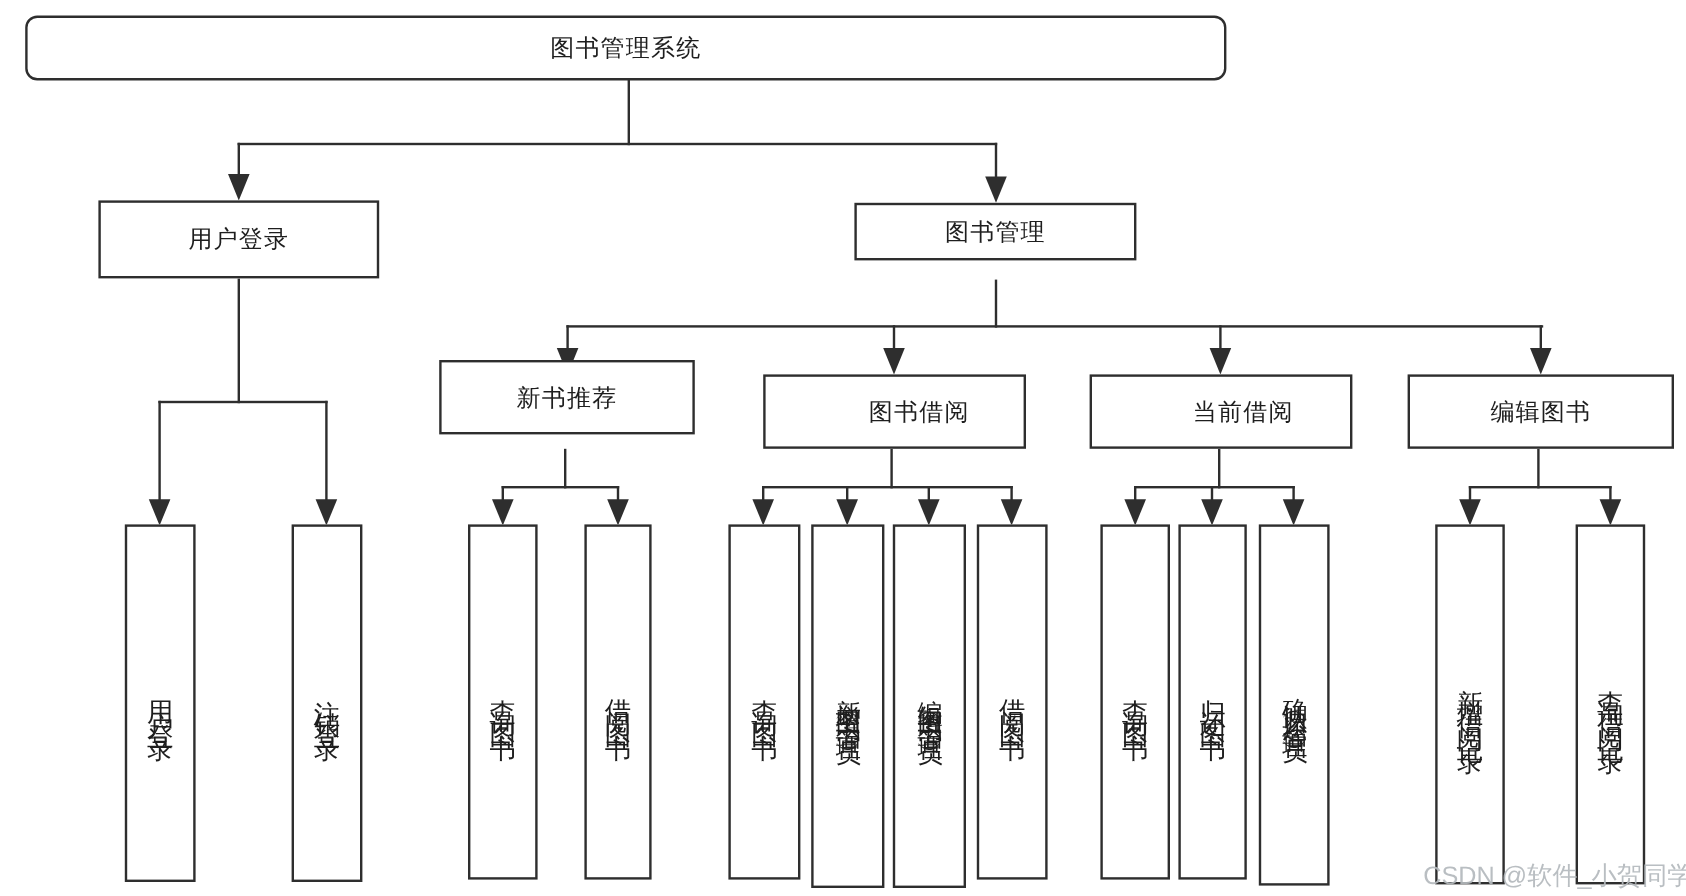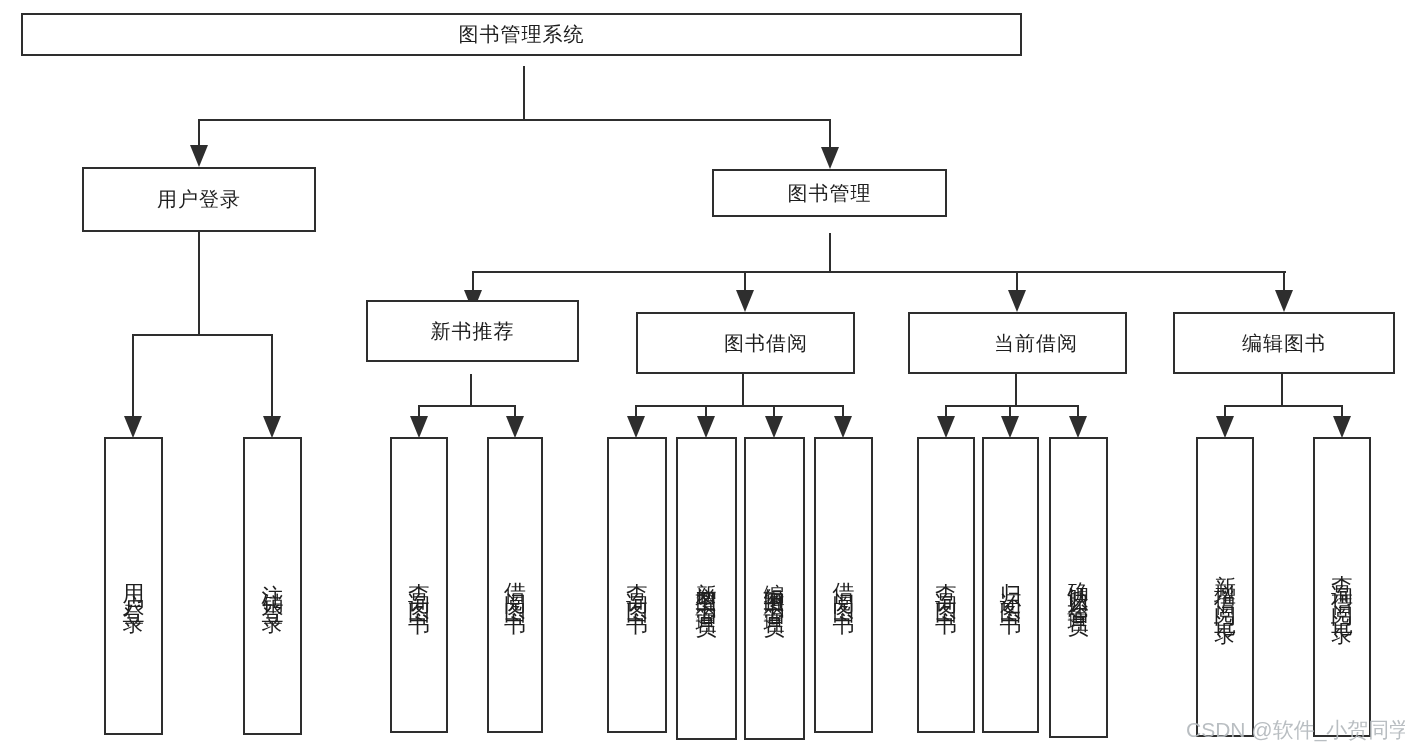--- a/index.html
+++ b/index.html
@@ -114,21 +114,21 @@
   <div class="vline" style="left:1077px;top:405px;height:15px;"></div>
   <div class="ahead" style="left:1069px;top:416px;"></div>
 
   <div class="vline" style="left:1281px;top:374px;height:33px;"></div>
   <div class="hline" style="left:1224px;top:405px;width:119px;"></div>
   <div class="vline" style="left:1224px;top:405px;height:15px;"></div>
   <div class="ahead" style="left:1216px;top:416px;"></div>
   <div class="vline" style="left:1341px;top:405px;height:15px;"></div>
   <div class="ahead" style="left:1333px;top:416px;"></div>
 
-  <div class="node" style="left:21px;top:13px;width:1001px;height:43px;">
+  <div class="node" style="left:21px;top:13px;width:1001px;height:54px;border-radius:10px;">
     <span>图书管理系统</span>
   </div>
 
   <div class="node" style="left:82px;top:167px;width:234px;height:65px;">
     <span>用户登录</span>
   </div>
   <div class="node" style="left:712px;top:169px;width:235px;height:48px;">
     <span>图书管理</span>
   </div>
 

